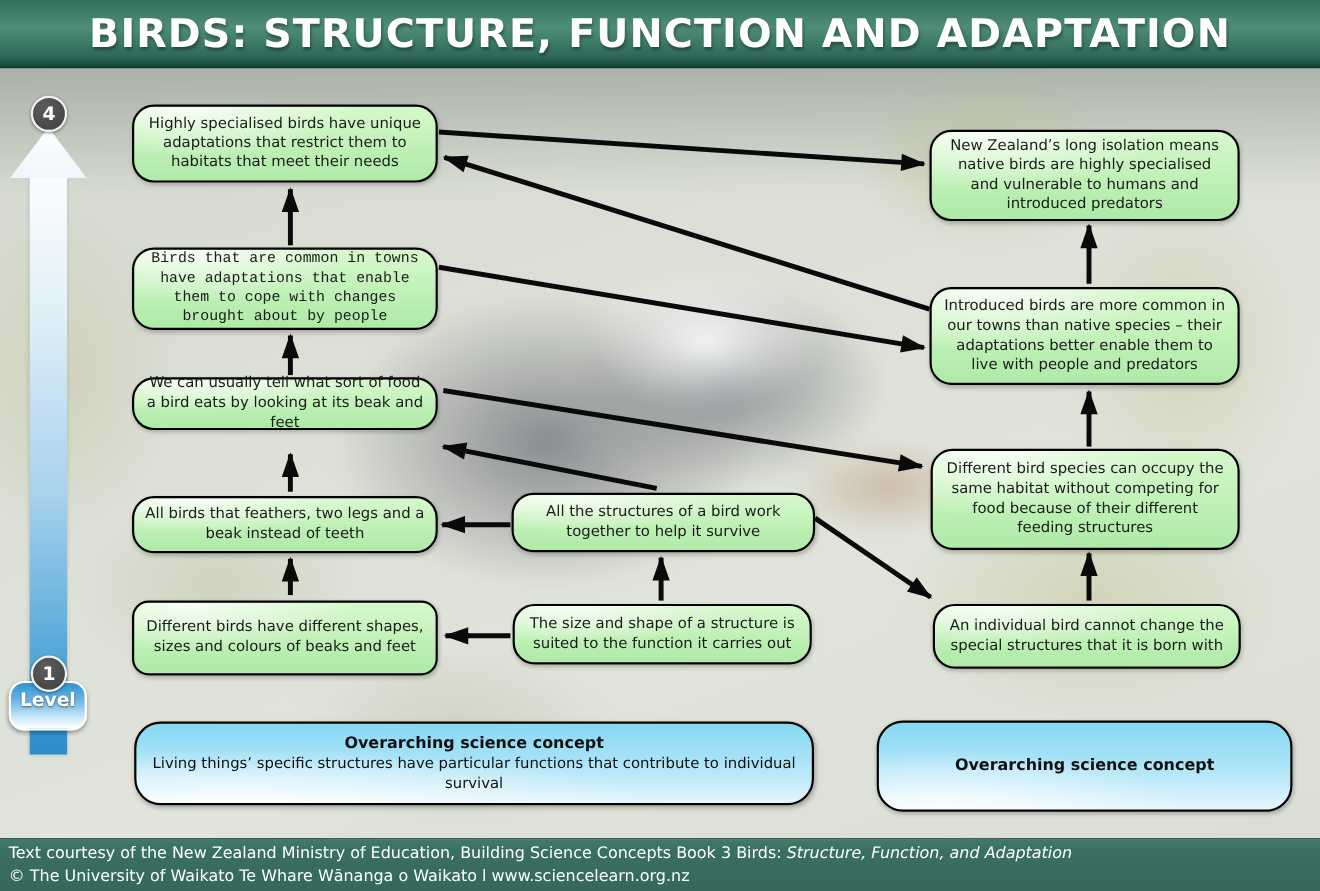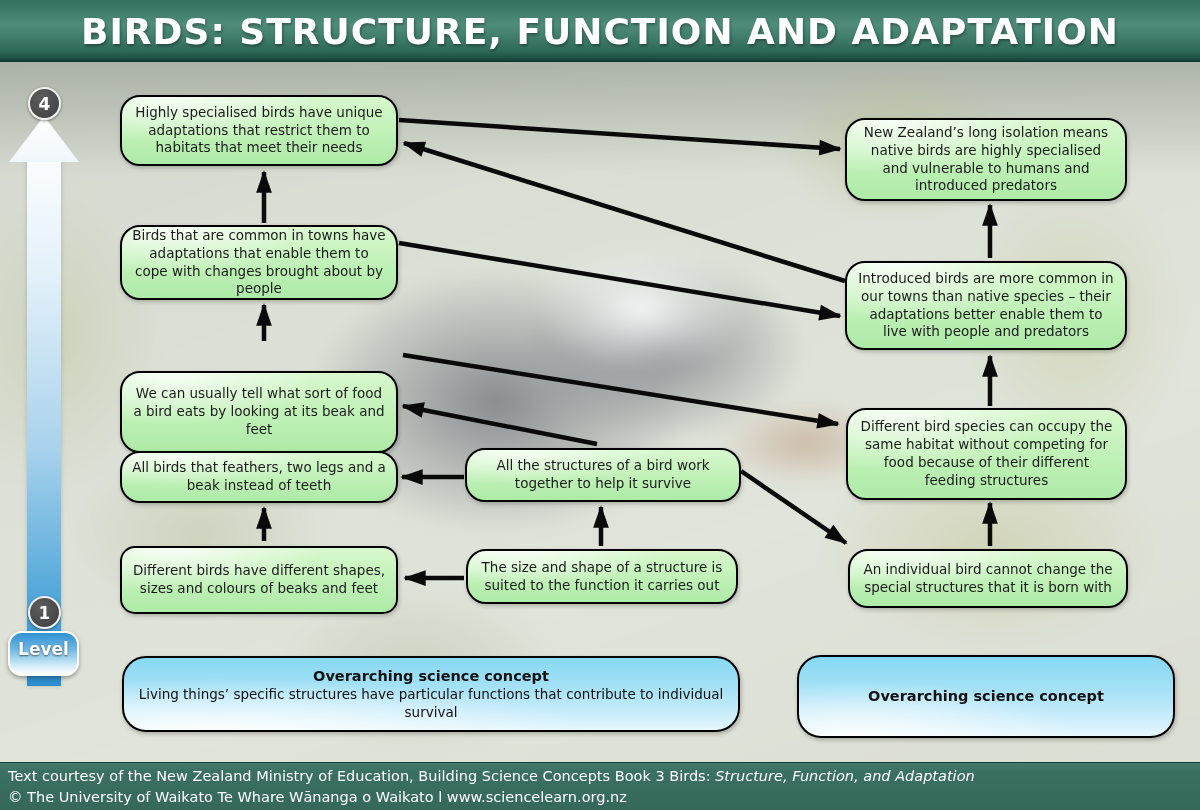--- a/index.html
+++ b/index.html
@@ -52,22 +52,22 @@
     position:absolute; z-index:5;
     display:flex; align-items:center; text-align:center;
     padding:4px 10px; border:2px solid #000; border-radius:20px;
     background:
       radial-gradient(ellipse at 18% 0%, rgba(255,255,255,0.8), rgba(255,255,255,0) 48%),
       linear-gradient(180deg,#d7f8cd 0%, #bdf0b4 60%, #aeeaa8 100%);
     color:#1b1b1b; font-size:13.5px; line-height:1.32;
     box-shadow:1px 2px 4px rgba(0,0,0,0.22);
   }
   .box-a { left:120px; top:95px;  width:278px; height:71px; }
-  .box-b { left:120px; top:225px; width:278px; height:75px; }
-  .box-c { left:120px; top:343px; width:278px; height:82px;margin-top:28px; }
+  .box-b { left:120px; top:225px; width:278px; height:75px;font-family:Liberation Mono, monospace; }
+  .box-c { left:120px; top:343px; width:278px; height:48px; }
   .box-d { left:120px; top:451px; width:278px; height:52px; }
   .box-e { left:120px; top:546px; width:278px; height:68px;border-radius:15px; }
   .box-f { left:465px; top:448px; width:276px; height:54px; }
   .box-g { left:466px; top:549px; width:272px; height:55px; }
   .box-h { left:845px; top:118px; width:282px; height:83px; }
   .box-i { left:845px; top:261px; width:282px; height:89px; }
   .box-j { left:846px; top:408px; width:281px; height:92px; }
   .box-k { left:848px; top:549px; width:280px; height:59px; }
 
   .bluebox {
@@ -102,21 +102,21 @@
     border:2.5px solid #f0f0f0; box-shadow:0 1px 3px rgba(0,0,0,0.45);
     display:flex; align-items:center; justify-content:center;
     color:#fff; font-weight:bold; font-size:17px; z-index:3;
   }
   .c4 { top:25px; }
   .c1 { top:534px; }
   .lvl-badge {
     position:absolute; left:8px; top:557px; width:71px; height:45px; border-radius:14px;
     background:linear-gradient(180deg,#2f91d2 0%, #6fb8e6 40%, #cfeaf8 78%, #ffffff 100%);
     border:2.5px solid #fff; box-shadow:0 2px 4px rgba(0,0,0,0.35);
-    display:flex; align-items:flex-start; justify-content:center; z-index:2;margin-top:12px;
+    display:flex; align-items:flex-start; justify-content:center; z-index:2;
   }
   .lvl-badge span { color:#fff; font-weight:bold; font-size:17px; margin-top:6px;
     text-shadow:0 1px 2px rgba(0,0,0,0.55); }
 </style>
 </head>
 <body>
 
 <div class="page">
 
   <div class="photo"></div>

